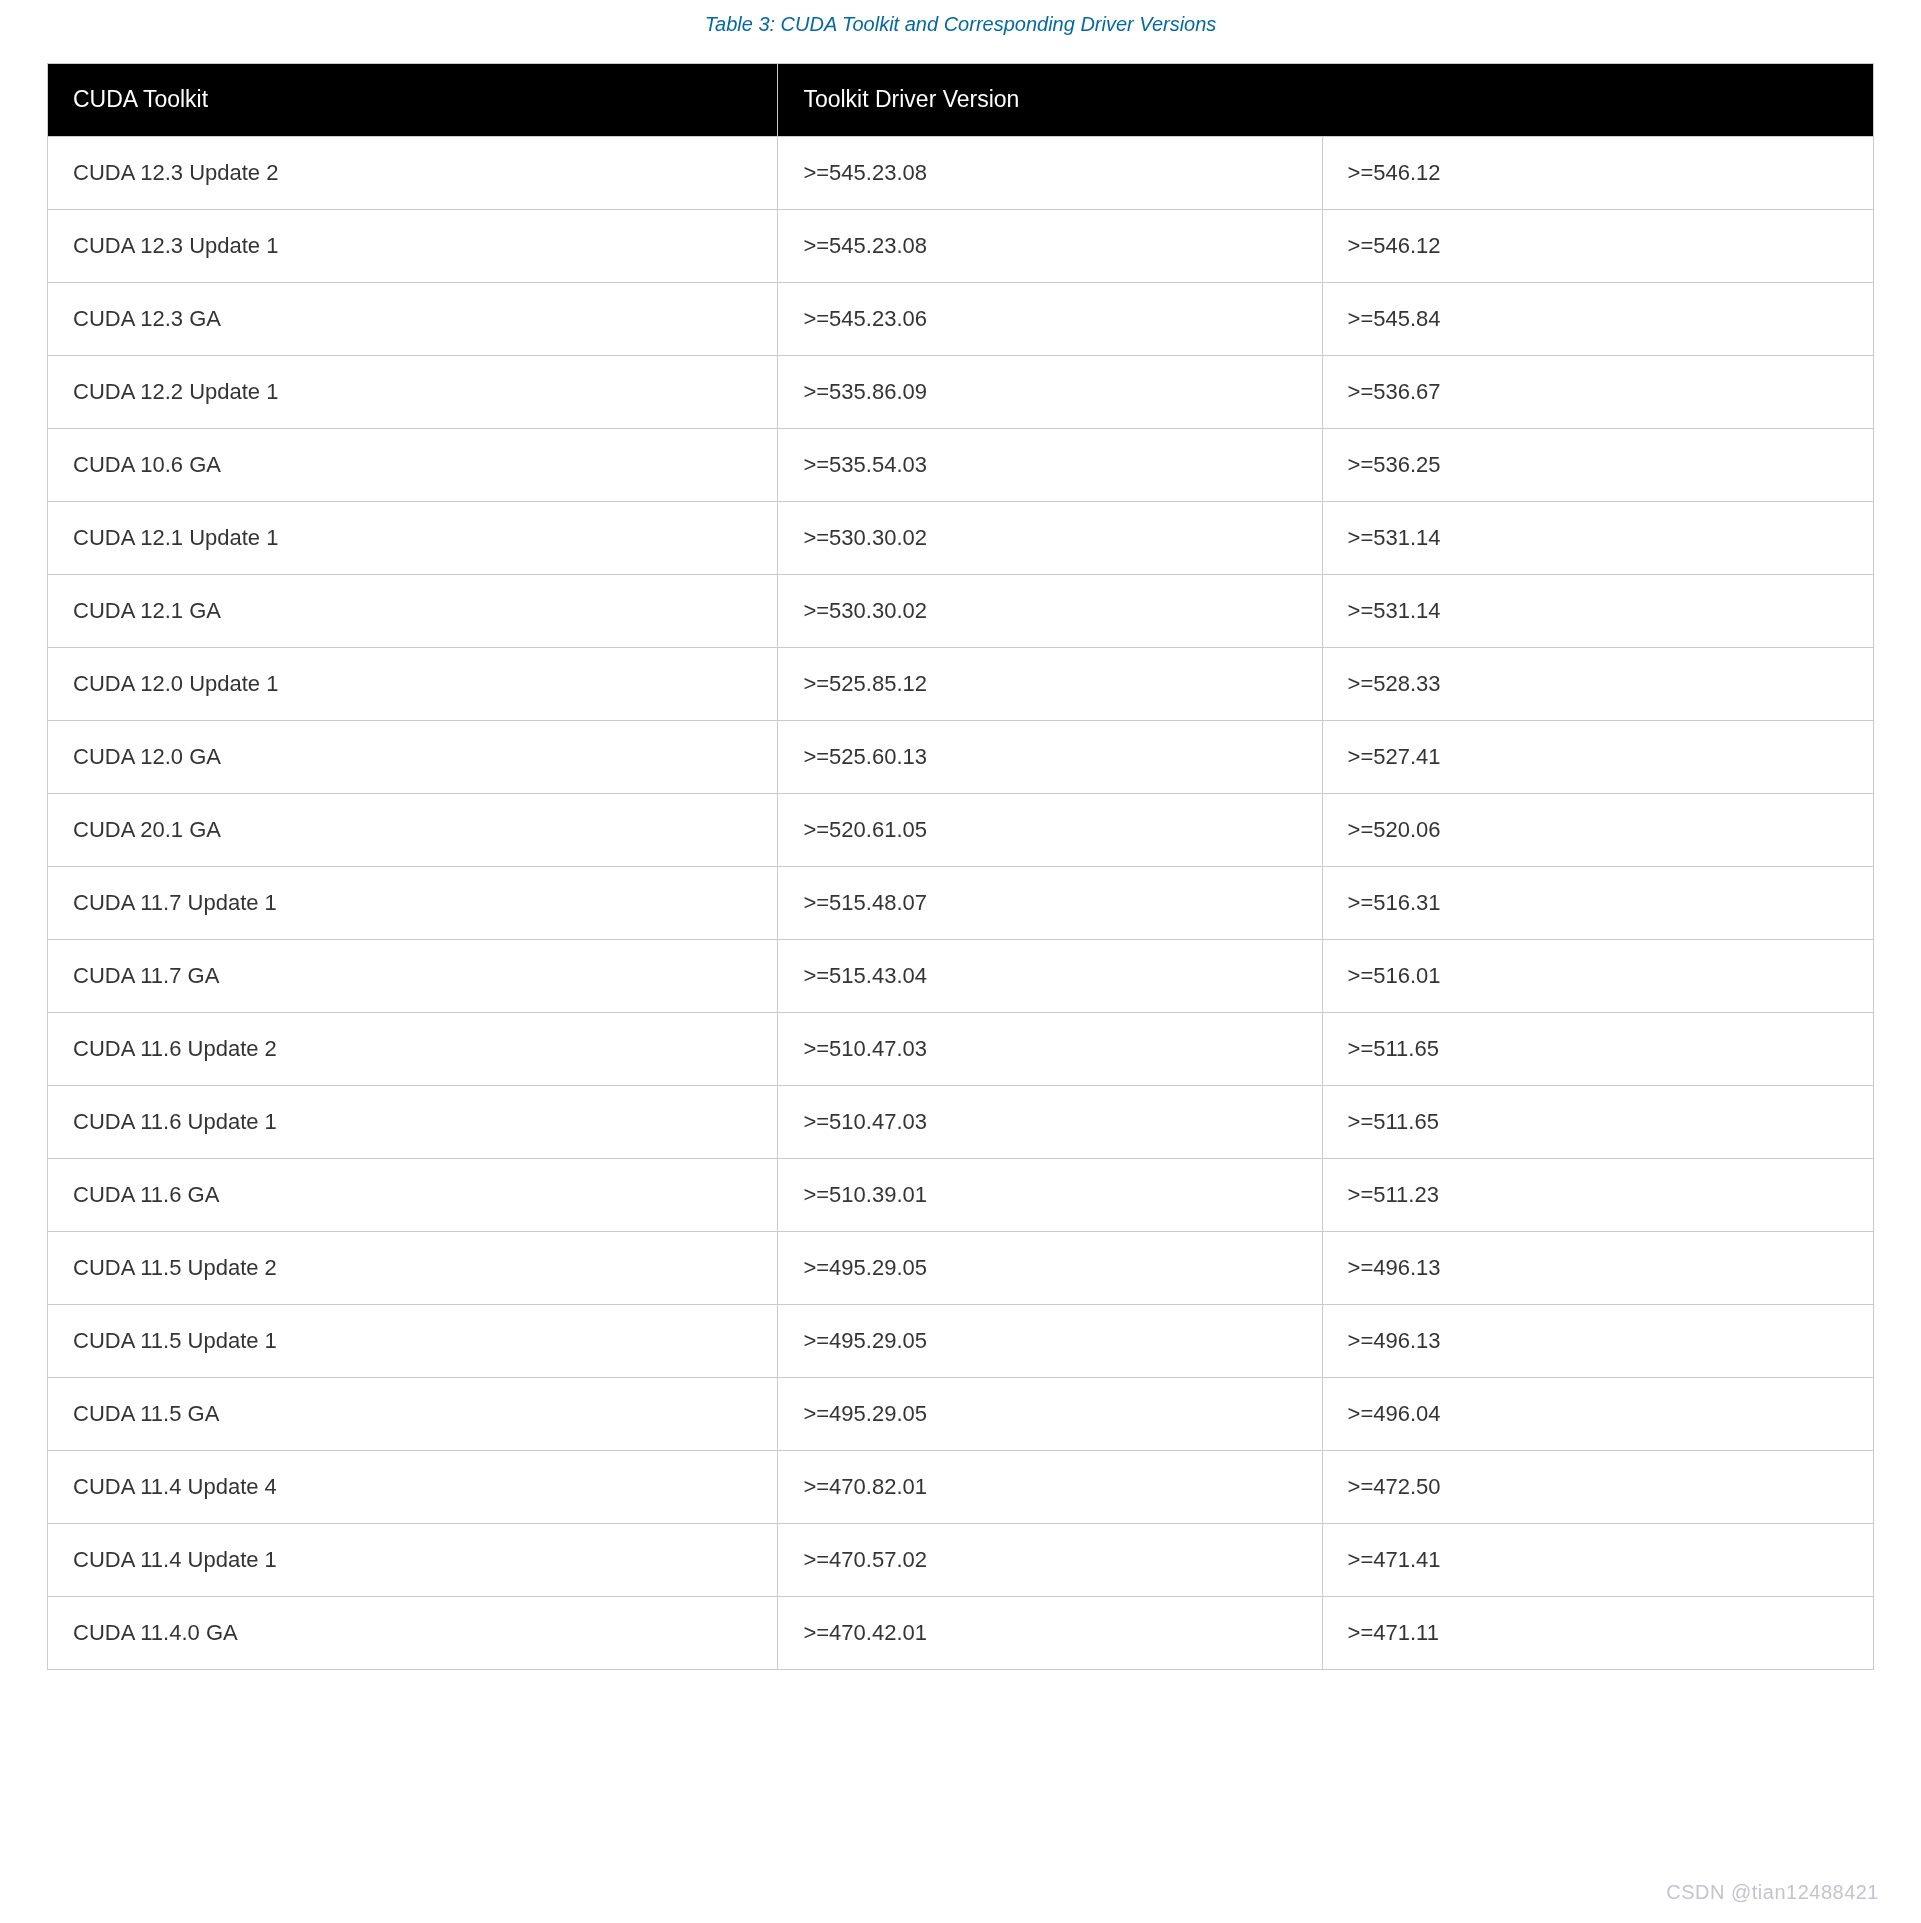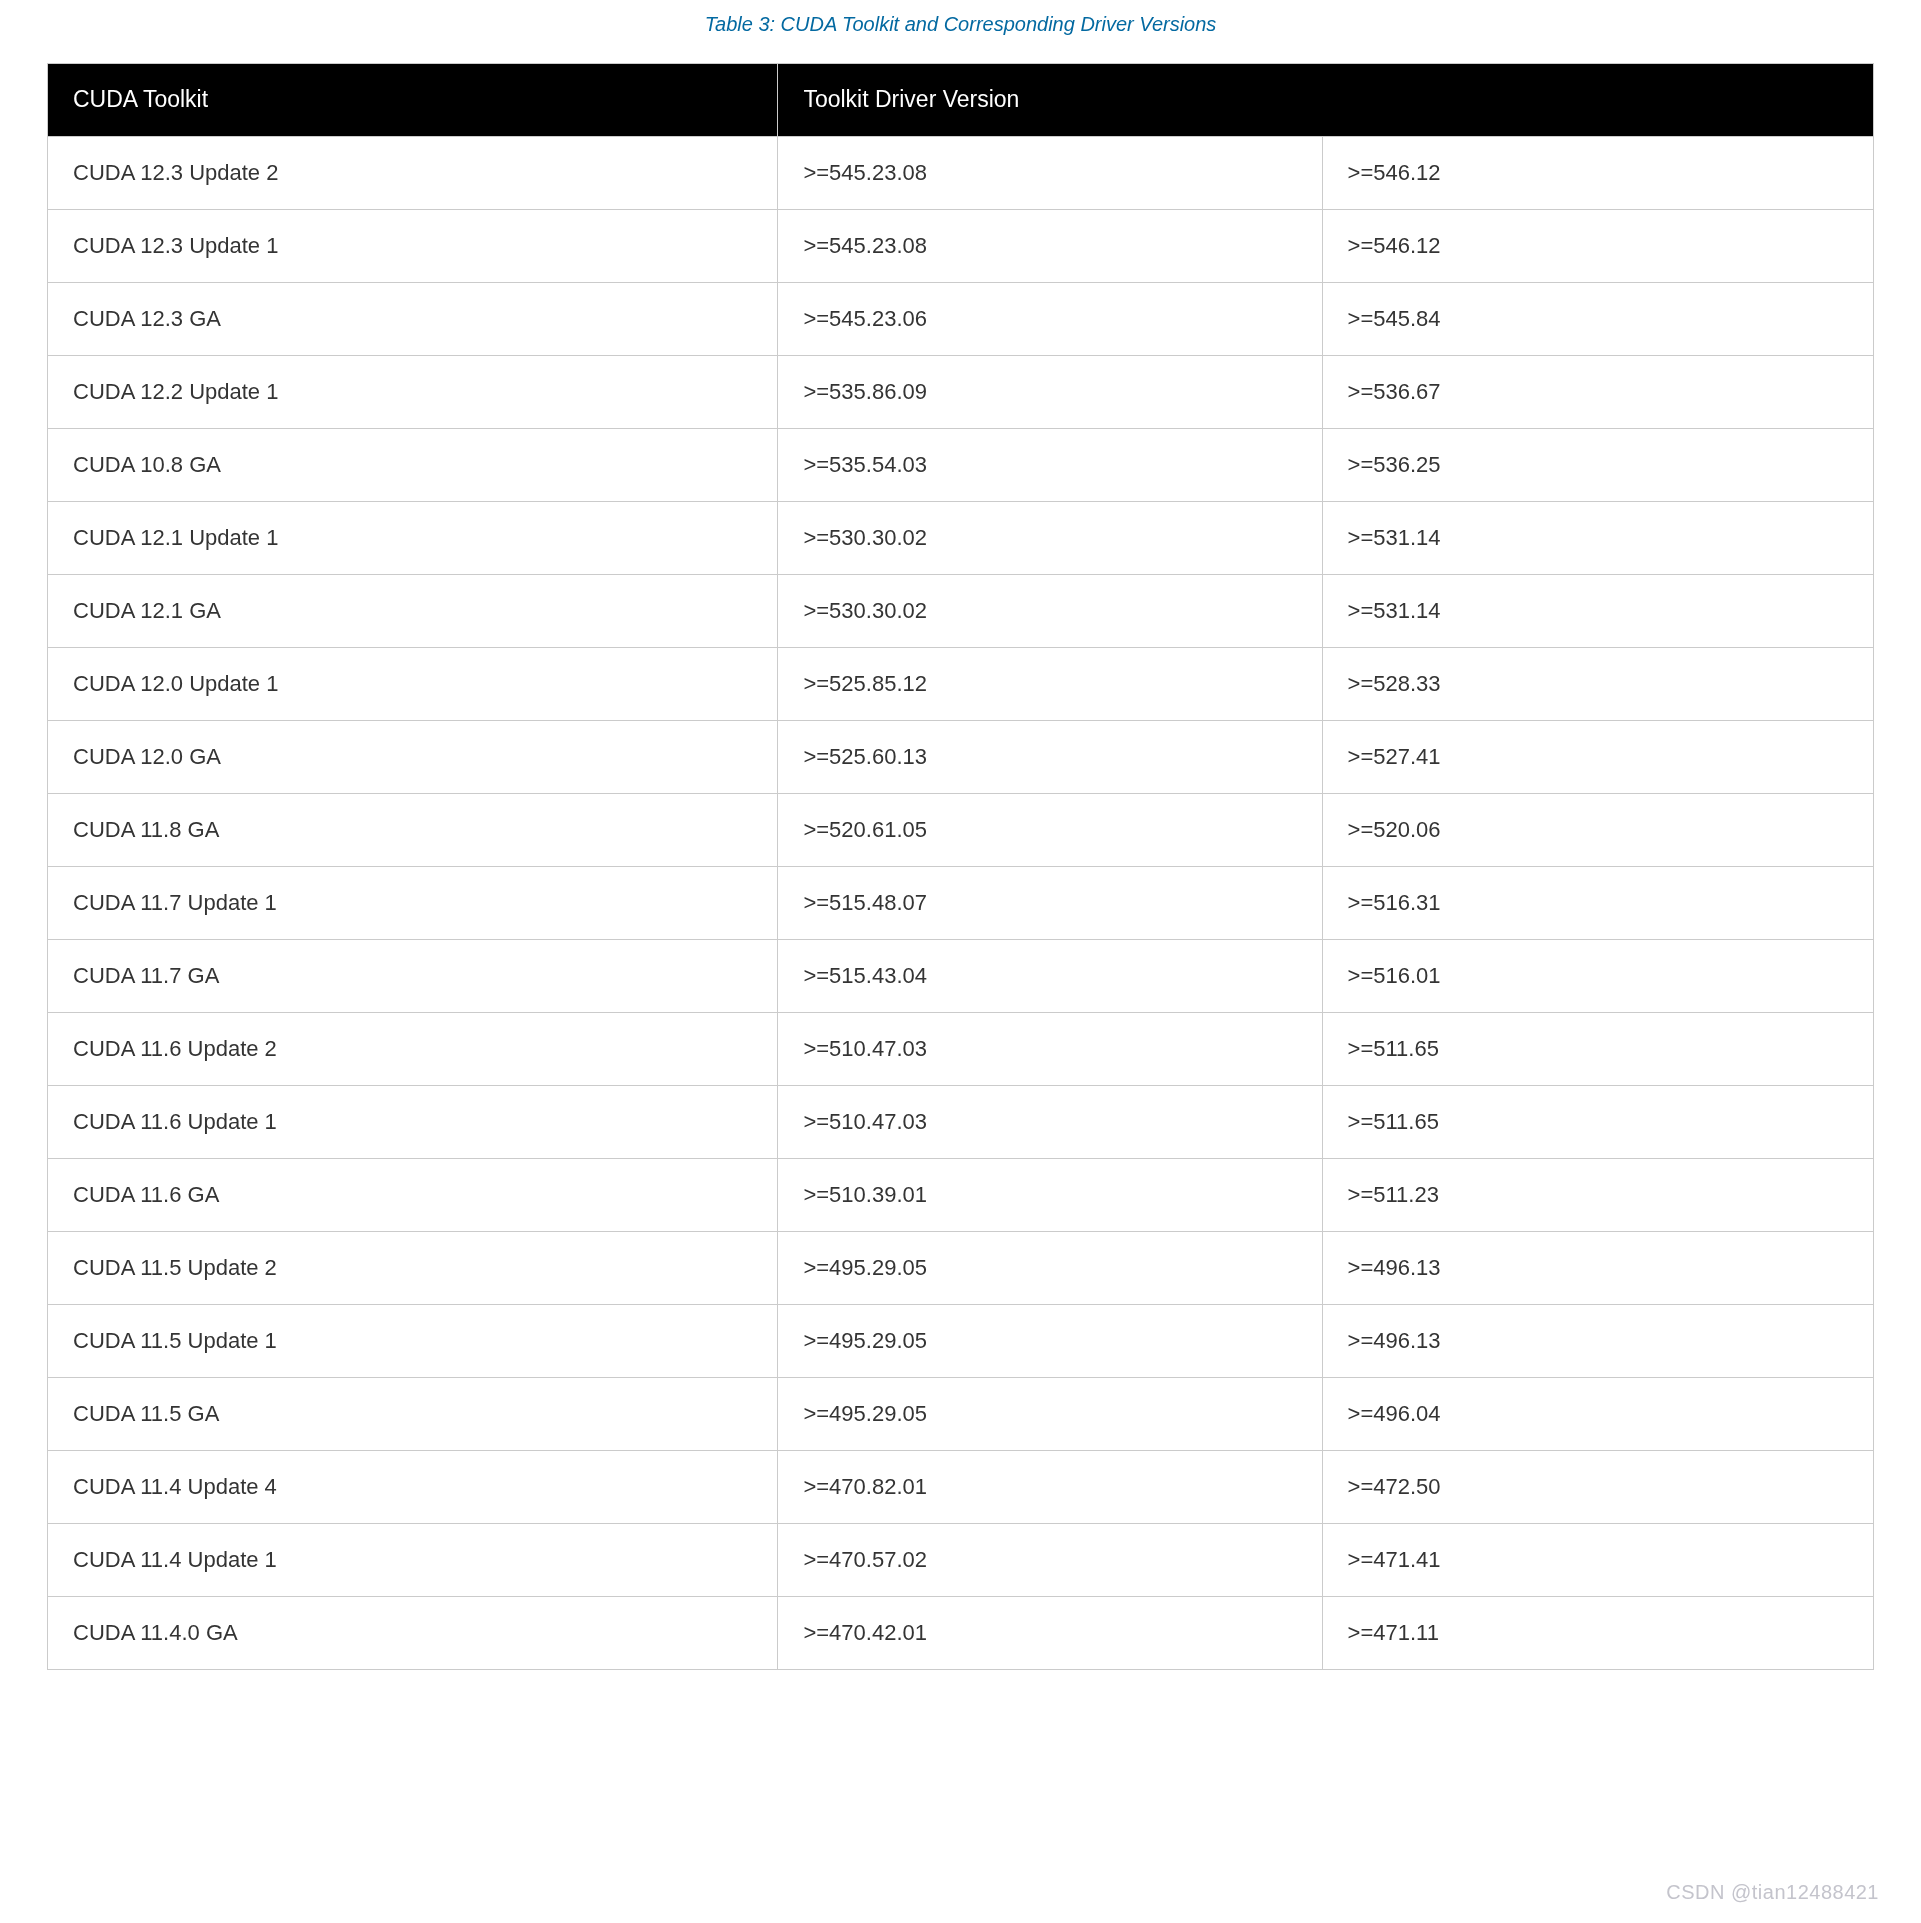--- a/index.html
+++ b/index.html
@@ -101,21 +101,21 @@
   </tr>
 
 
   <tr>
     <td>CUDA 12.2 Update 1</td>
     <td>&gt;=535.86.09</td>
     <td>&gt;=536.67</td>
   </tr>
 
   <tr>
-    <td>CUDA 10.8 GA</td>
+    <td>CUDA 10.6 GA</td>
     <td>&gt;=535.54.03</td>
     <td>&gt;=536.25</td>
   </tr>
 
   <tr>
     <td>CUDA 12.1 Update 1</td>
     <td>&gt;=530.30.02</td>
     <td>&gt;=531.14</td>
   </tr>
 
@@ -131,21 +131,21 @@
     <td>&gt;=528.33</td>
   </tr>
 
   <tr>
     <td>CUDA 12.0 GA</td>
     <td>&gt;=525.60.13</td>
     <td>&gt;=527.41</td>
   </tr>
 
   <tr>
-    <td>CUDA 11.8 GA</td>
+    <td>CUDA 20.1 GA</td>
     <td>&gt;=520.61.05</td>
     <td>&gt;=520.06</td>
   </tr>
 
   <tr>
     <td>CUDA 11.7 Update 1</td>
     <td>&gt;=515.48.07</td>
     <td>&gt;=516.31</td>
   </tr>
 

